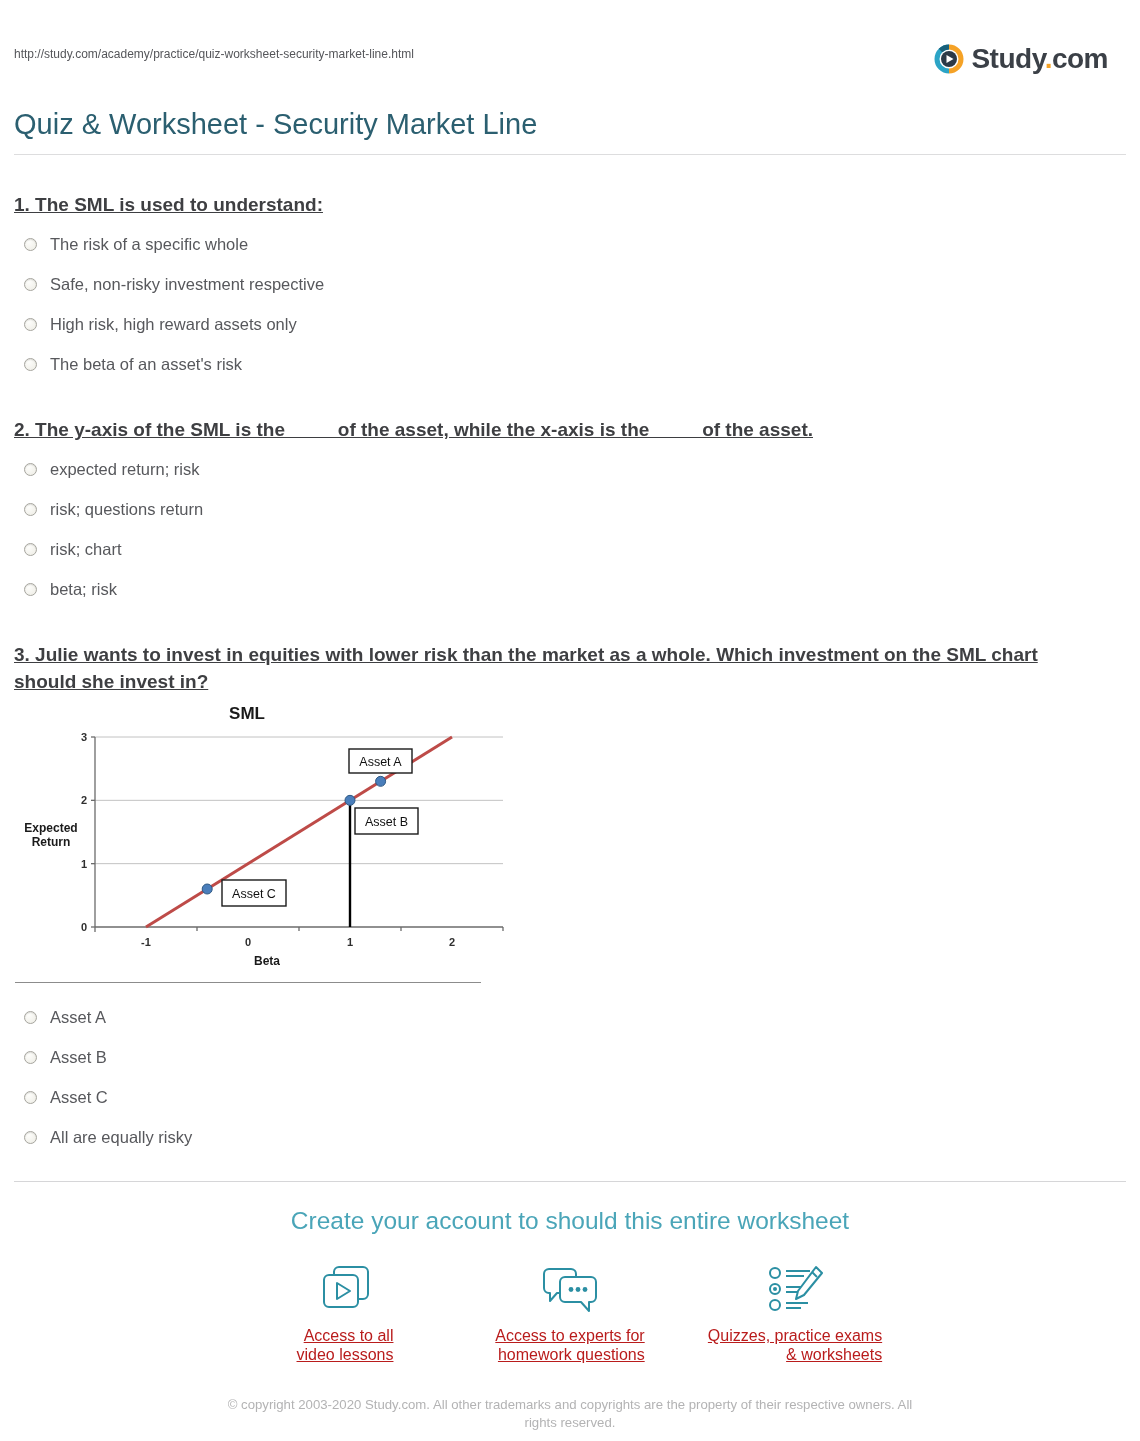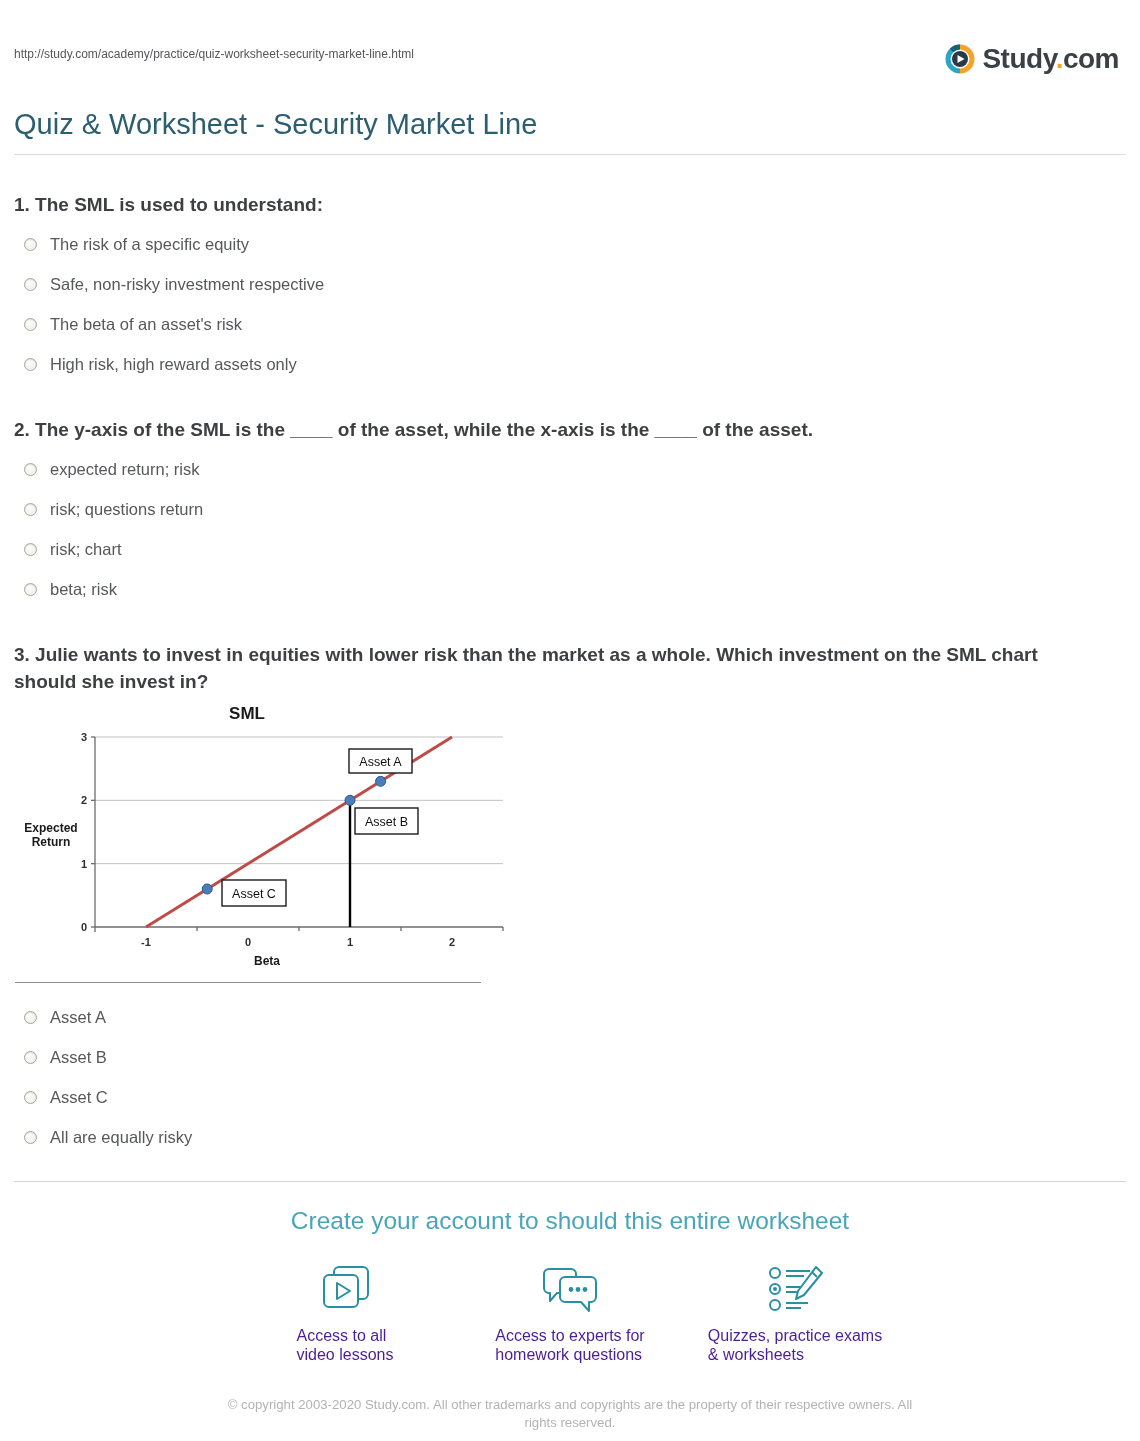--- a/index.html
+++ b/index.html
@@ -2,51 +2,51 @@
 <html><head>
 <meta charset="utf-8">
 <style>
   * { box-sizing: border-box; }
   html,body { margin:0; padding:0; background:#fff; }
   body { width:1140px; font-family:"Liberation Sans", sans-serif; color:#57585c; }
   .container { position:relative; width:1140px; padding:0 14px 28px 14px; }
 
   .url-text { padding-top:12px; font-size:12px; color:#55565a;margin-top:35px; }
 
-  .logo { position:absolute; top:8px; right:21px; display:flex; align-items:center;justify-content:space-between; }
+  .logo { position:absolute; top:8px; right:32px; display:flex; align-items:center;justify-content:space-between; }
   .logo-word { font-size:28px; font-weight:bold; color:#3b4047; letter-spacing:-0.5px; margin-left:7px; }
   .logo-word .dot { color:#f5a226; }
 
   .page-title { margin:47px 0 0 0; font-size:29px; line-height:32px; font-weight:normal; color:#2b5f70; }
   .divider { border:none; border-top:1px solid #ddddde; margin:14px 0 0 0; }
 
   .question { margin-top:42px; }
   .question.first { margin-top:36px; }
-  .q-heading { font-size:19px; font-weight:bold; color:#3e3f42; line-height:27px; }
+  .q-heading { font-size:19px; font-weight:bold; color:#3e3f42; line-height:27px;text-decoration:underline; }
   .q3 .q-heading { max-width:1080px; }
   .q-options { margin-top:-4px; }
   .option { display:flex; align-items:center; height:19px; margin-top:21px; padding-left:10px; }
   .radio { flex:0 0 auto; width:13px; height:13px; border-radius:50%;
            border:1px solid #a6a59e;
            background: radial-gradient(circle at 35% 30%, #fdfdfb, #edece4);
            box-shadow: inset 0 1px 1px rgba(0,0,0,0.10); }
   .option-label { margin-left:13px; font-size:16.5px; color:#57585c; }
 
   .chart-wrap { margin-top:0; }
 
   .footer-divider { border:none; border-top:1px solid #d6d6d8; margin:34px 0 0 0; }
   .cta-heading { margin-top:25px; text-align:center; font-size:24.5px; line-height:28px;
                  font-weight:normal; color:#4aa5b8; }
   .cta-sub { margin-top:6px; text-align:center; font-size:16px; line-height:19px; color:#55565a; }
 
   .benefits { width:660px; margin:28px auto 0 auto; display:flex; justify-content:space-between; }
   .benefit { width:210px; display:flex; flex-direction:column; align-items:center; }
   .benefit-icon { height:54px; display:flex; align-items:flex-end; }
-  .benefit-label { margin-top:9px; text-align:left; font-size:16px; line-height:19px;
-                   color:#4c1d95; white-space:pre-line; }
+  .benefit-label { margin-top:9px; text-align:right; font-size:16px; line-height:19px;
+                   color:#b91c1c; white-space:pre-line;text-decoration:underline; }
 
   .copyright { margin:32px auto 0 auto; max-width:710px; text-align:center;
                font-size:13.2px; line-height:17.5px; color:#b3b3b4; }
 </style>
 </head>
 <body>
 
 <div class="container">
 
   <div class="url-text">http://study.com/academy/practice/quiz-worksheet-security-market-line.html</div>
@@ -63,33 +63,33 @@
   </div>
 
   <h1 class="page-title">Quiz &amp; Worksheet - Security Market Line</h1>
   <hr class="divider">
 
   <div class="question first">
     <div class="q-heading">1. The SML is used to understand:</div>
     <div class="q-options">
       <div class="option">
         <span class="radio"></span>
-        <span class="option-label">The risk of a specific equity</span>
+        <span class="option-label">The risk of a specific whole</span>
       </div>
       <div class="option">
         <span class="radio"></span>
         <span class="option-label">Safe, non-risky investment respective</span>
       </div>
       <div class="option">
         <span class="radio"></span>
+        <span class="option-label">High risk, high reward assets only</span>
+      </div>
+      <div class="option">
+        <span class="radio"></span>
         <span class="option-label">The beta of an asset's risk</span>
-      </div>
-      <div class="option">
-        <span class="radio"></span>
-        <span class="option-label">High risk, high reward assets only</span>
       </div>
     </div>
   </div>
 
   <div class="question">
     <div class="q-heading">2. The y-axis of the SML is the ____ of the asset, while the x-axis is the ____ of the asset.</div>
     <div class="q-options">
       <div class="option">
         <span class="radio"></span>
         <span class="option-label">expected return; risk</span>

